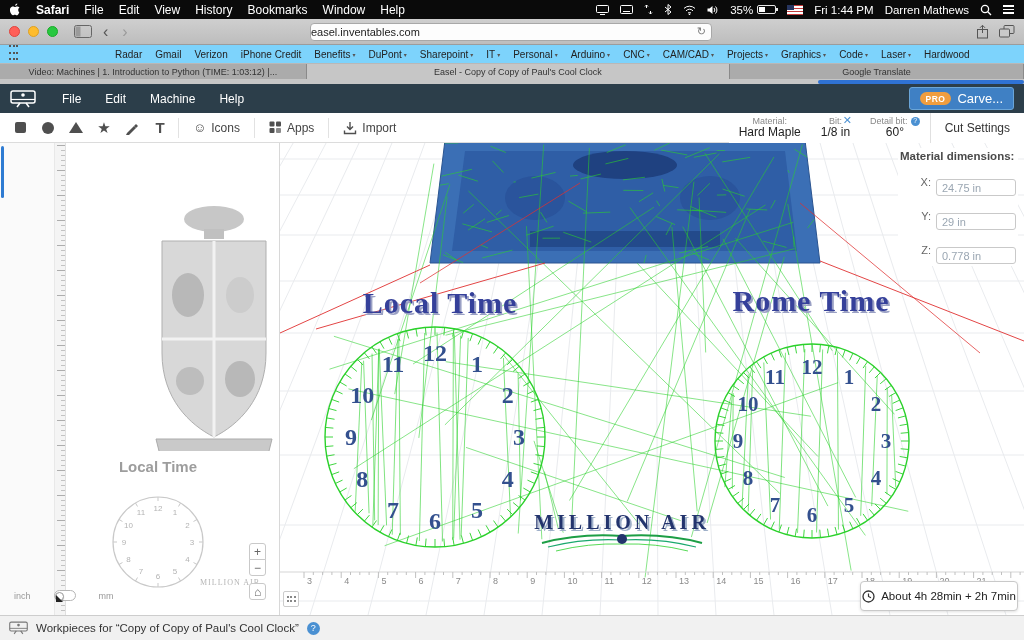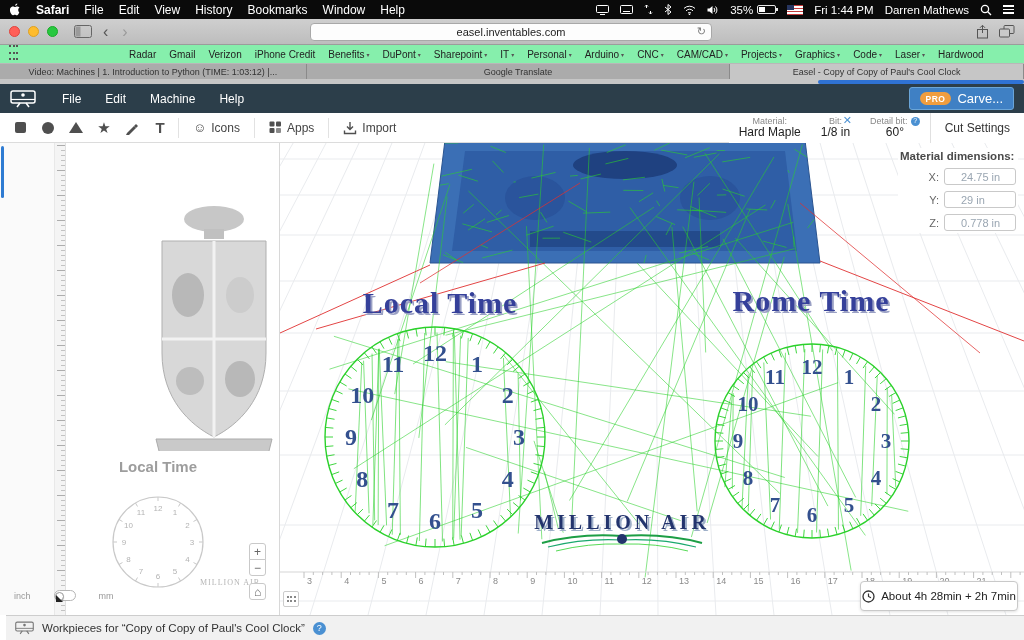--- a/index.html
+++ b/index.html
@@ -26,29 +26,29 @@
   .browser-toolbar{position:absolute;top:19px;left:0;right:0;height:26px;
     background:linear-gradient(#cfcfcf,#bdbdbd);border-bottom:1px solid #9c9c9c;
     display:flex;align-items:center;padding:0 9px;gap:8px;}
   .tl{width:11px;height:11px;border-radius:50%;}
   .tl-red{background:#ff5f57;border:1px solid #e0443e;}
   .tl-yellow{background:#febc2e;border:1px solid #dea123;}
   .tl-green{background:#28c840;border:1px solid #1aab29;}
   .nav-arrow{font-size:16px;color:#555;line-height:1;padding:0 3px;}
   .nav-arrow.dim{color:#9a9a9a;}
   .address-bar{position:absolute;left:310px;top:4px;width:402px;height:18px;background:#fdfdfd;
-    border:1px solid #a8a8a8;border-radius:4px;display:flex;align-items:center;justify-content:center;
+    border:1px solid #a8a8a8;border-radius:4px;display:flex;align-items:center;
     font-size:11px;color:#222;}
   .address-reload{position:absolute;right:5px;top:1px;font-size:11px;color:#777;}
   .tb-right{margin-left:auto;display:flex;align-items:center;gap:10px;}
   .reader-circle{width:13px;height:13px;border:1.3px solid #777;border-radius:50%;margin-left:190px;}
 
   
-  .bookmarks-bar{position:absolute;top:45px;left:0;right:0;height:19px;background:#86efac;
-    border-bottom:1px solid #b8b8b8;display:flex;padding:0 9px;gap:27px;
+  .bookmarks-bar{position:absolute;top:45px;left:0;right:0;height:19px;background:#7dd3fc;
+    border-bottom:1px solid #b8b8b8;display:flex;padding:0 9px;gap:13px;
     font-size:10px;color:#222;}
   .bm{display:flex;align-items:center;gap:2px;white-space:nowrap;}
   .bm .chev{font-size:6px;color:#555;}
   .bm-grid{margin-right:84px;display:inline-grid;grid-template-columns:repeat(3,2px);gap:1.5px;}
   .bm-grid b{width:2px;height:2px;background:#555;display:block;}
 
   
   .tab-bar{position:absolute;top:64px;left:0;right:0;height:15px;background:#9f9f9f;display:flex;}
   .tab{background:#ababab;border-right:1px solid #8a8a8a;color:#333;font-size:9px;
     display:flex;align-items:center;justify-content:center;overflow:hidden;min-width:0;}
@@ -130,22 +130,22 @@
   .tmill{fill:#23346d;}
   .tmill-shadow{fill:#9fb0c9;}
   .clock-num{font-family:"Liberation Serif",serif;font-weight:bold;fill:#33508e;text-anchor:middle;dominant-baseline:central;}
   .ruler-num{font-size:9px;fill:#8a8a8a;font-family:"Liberation Sans",sans-serif;}
 
   .dims-panel{position:absolute;right:6px;top:5px;width:120px;background:rgba(255,255,255,.96);
     font-size:11px;color:#444;padding:2px;}
   .dims-title{font-size:11.5px;font-weight:bold;color:#4a4a4a;white-space:nowrap;}
   .dim-row{display:flex;align-items:center;justify-content:flex-end;gap:5px;margin-top:6px;}
   .dim-label{color:#666;font-size:11px;}
-  .dim-input{width:72px;height:17px;border:1px solid #c9c9c9;border-radius:3px;background:#fff;
-    font-size:11px;color:#9aa6b2;display:flex;align-items:center;padding-left:16px;}
+  .dim-input{width:80px;height:17px;border:1px solid #c9c9c9;border-radius:3px;background:#fff;
+    font-size:11px;color:#9aa6b2;display:flex;align-items:center;padding-left:5px;margin-top:11px;}
 
   .grid-toggle{position:absolute;left:3px;bottom:8px;width:16px;height:16px;background:#fff;
     border:1px solid #ccc;border-radius:2px;display:flex;align-items:center;justify-content:center;}
   .grid-toggle b{display:inline-grid;grid-template-columns:repeat(3,2px);gap:1.5px;}
   .grid-toggle b i{width:2px;height:2px;background:#888;display:block;}
 
   .playbar{position:absolute;left:201px;top:438px;width:374px;height:30px;background:#fff;
     border:1px solid #c9c9c9;border-radius:4px;box-shadow:0 1px 3px rgba(0,0,0,.18);
     display:flex;align-items:center;padding:0 5px;gap:6px;}
   .show-material{font-size:12px;color:#333;padding:0 9px;border-right:1px solid #ddd;height:100%;
@@ -155,21 +155,21 @@
   .pb-speed{font-size:11px;color:#333;}
   .pb-slider{width:88px;height:3px;background:#c2c2c2;border-radius:2px;position:relative;}
   .pb-knob{position:absolute;left:36%;top:-4px;width:11px;height:11px;border-radius:50%;background:#4e5a63;}
   .timebox{position:absolute;left:580px;top:438px;width:158px;height:30px;background:#fff;
     border:1px solid #c9c9c9;border-radius:4px;display:flex;align-items:center;justify-content:center;gap:6px;
     font-size:11.5px;color:#222;box-shadow:0 1px 3px rgba(0,0,0,.12);white-space:nowrap;}
 
   
   .statusbar{position:absolute;top:615px;left:0;right:0;height:25px;background:#f1f1f1;
     border-top:1px solid #cdcdcd;display:flex;align-items:center;padding:0 9px;gap:8px;
-    font-size:11.5px;color:#333;margin-left:6px;}
+    font-size:11.5px;color:#333;}
   .help-dot.big{width:13px;height:13px;font-size:9px;}
 </style>
 </head>
 <body>
 
 <div id="screen">
 
   <div class="menubar">
     <svg width="11" height="13" viewBox="0 0 11 13">
       <path fill="#fff" d="M8.2 6.9c0-1.5 1.2-2.2 1.3-2.3-.7-1-1.8-1.2-2.2-1.2-.9-.1-1.8.6-2.3.6-.5 0-1.2-.6-2-.6C1.9 3.4.9 4 .4 5c-1 1.8-.3 4.4.7 5.8.5.7 1.1 1.5 1.8 1.5.7 0 1-.5 1.9-.5.9 0 1.1.5 1.9.5.8 0 1.3-.7 1.8-1.4.6-.8.8-1.6.8-1.7 0 0-1.1-.5-1.1-2.3zM6.7 2.1c.4-.5.6-1.1.6-1.7-.6 0-1.2.4-1.6.8-.3.4-.6 1-.5 1.6.6.1 1.2-.3 1.5-.7z"></path>
@@ -335,25 +335,25 @@
         <span class="bm">
           <span>Hardwood</span>
         </span>
       </div>
   </div>
 
   <div class="tab-bar" id="tab-bar">
       <div class="tab">
         <span>Video: Machines | 1. Introduction to Python (TIME: 1:03:12) |...</span>
       </div>
+      <div class="tab active">
+        <span>Easel - Copy of Copy of Paul's Cool Clock</span>
+      </div>
       <div class="tab">
         <span>Google Translate</span>
-      </div>
-      <div class="tab active">
-        <span>Easel - Copy of Copy of Paul's Cool Clock</span>
       </div>
     </div>
 
   <div class="scroll-strip">
     <div class="scroll-thumb"></div>
   </div>
 
   <div class="easel-header">
     <svg width="26" height="18" viewBox="0 0 26 18">
       <rect x="1" y="1" width="24" height="12" rx="2" fill="none" stroke="#fff" stroke-width="1.5"></rect>

